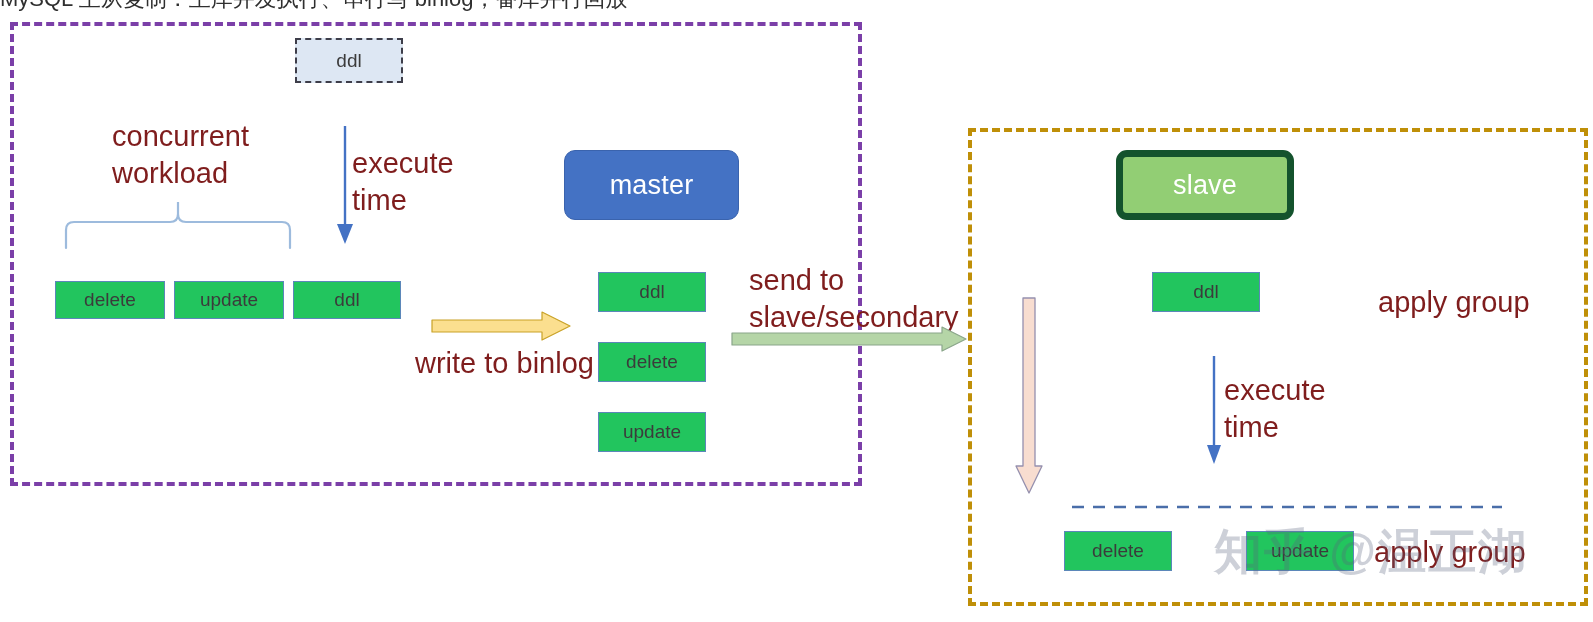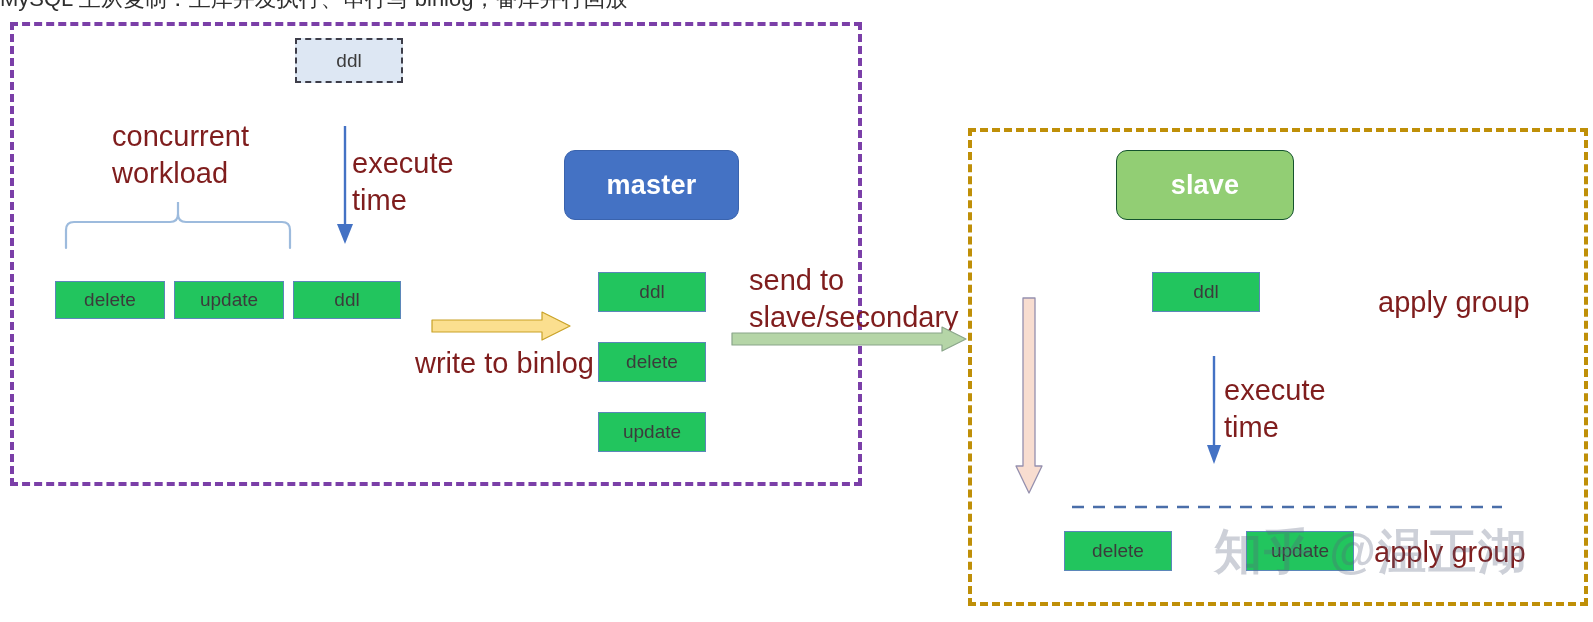--- a/index.html
+++ b/index.html
@@ -35,33 +35,33 @@
 
   
   .pill{
     position:absolute;
     box-sizing:border-box;
     display:flex;
     align-items:center;
     justify-content:center;
     border-radius:11px;
     font-size:27px;
-    font-weight:bold;
+    font-weight:normal;
     color:#ffffff;
     letter-spacing:.2px;
   }
   .pill-master{
     left:564px; top:150px; width:175px; height:70px;
     background:#4472c4;
     border:1px solid #3a63ad;
   }
   .pill-slave{
     left:1116px; top:150px; width:178px; height:70px;
     background:#92ce74;
-    border:1px solid #14532d;
+    border:7px solid #14532d;
   }
 
   
   .stmt{
     position:absolute;
     box-sizing:border-box;
     display:flex;
     align-items:center;
     justify-content:center;
     background:#22c55e;

